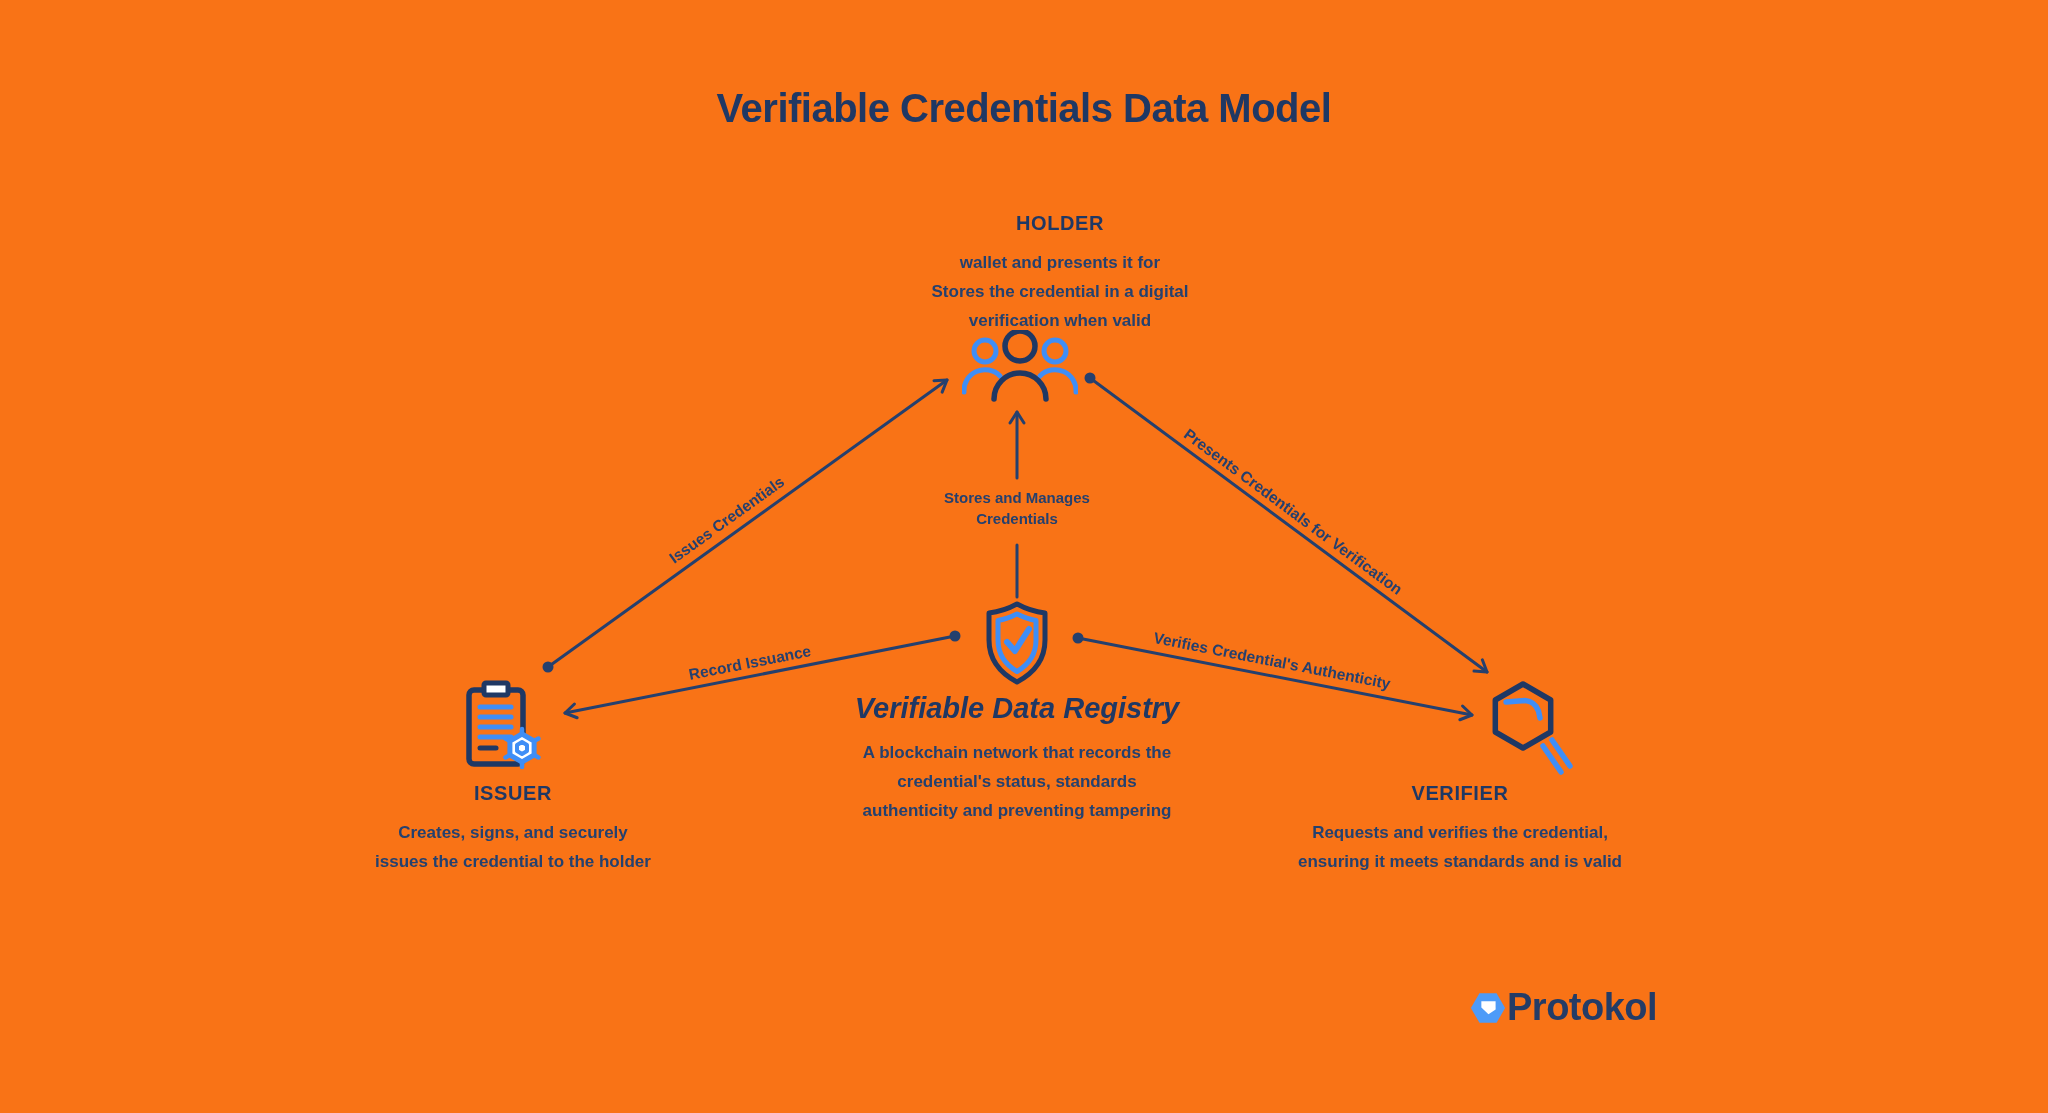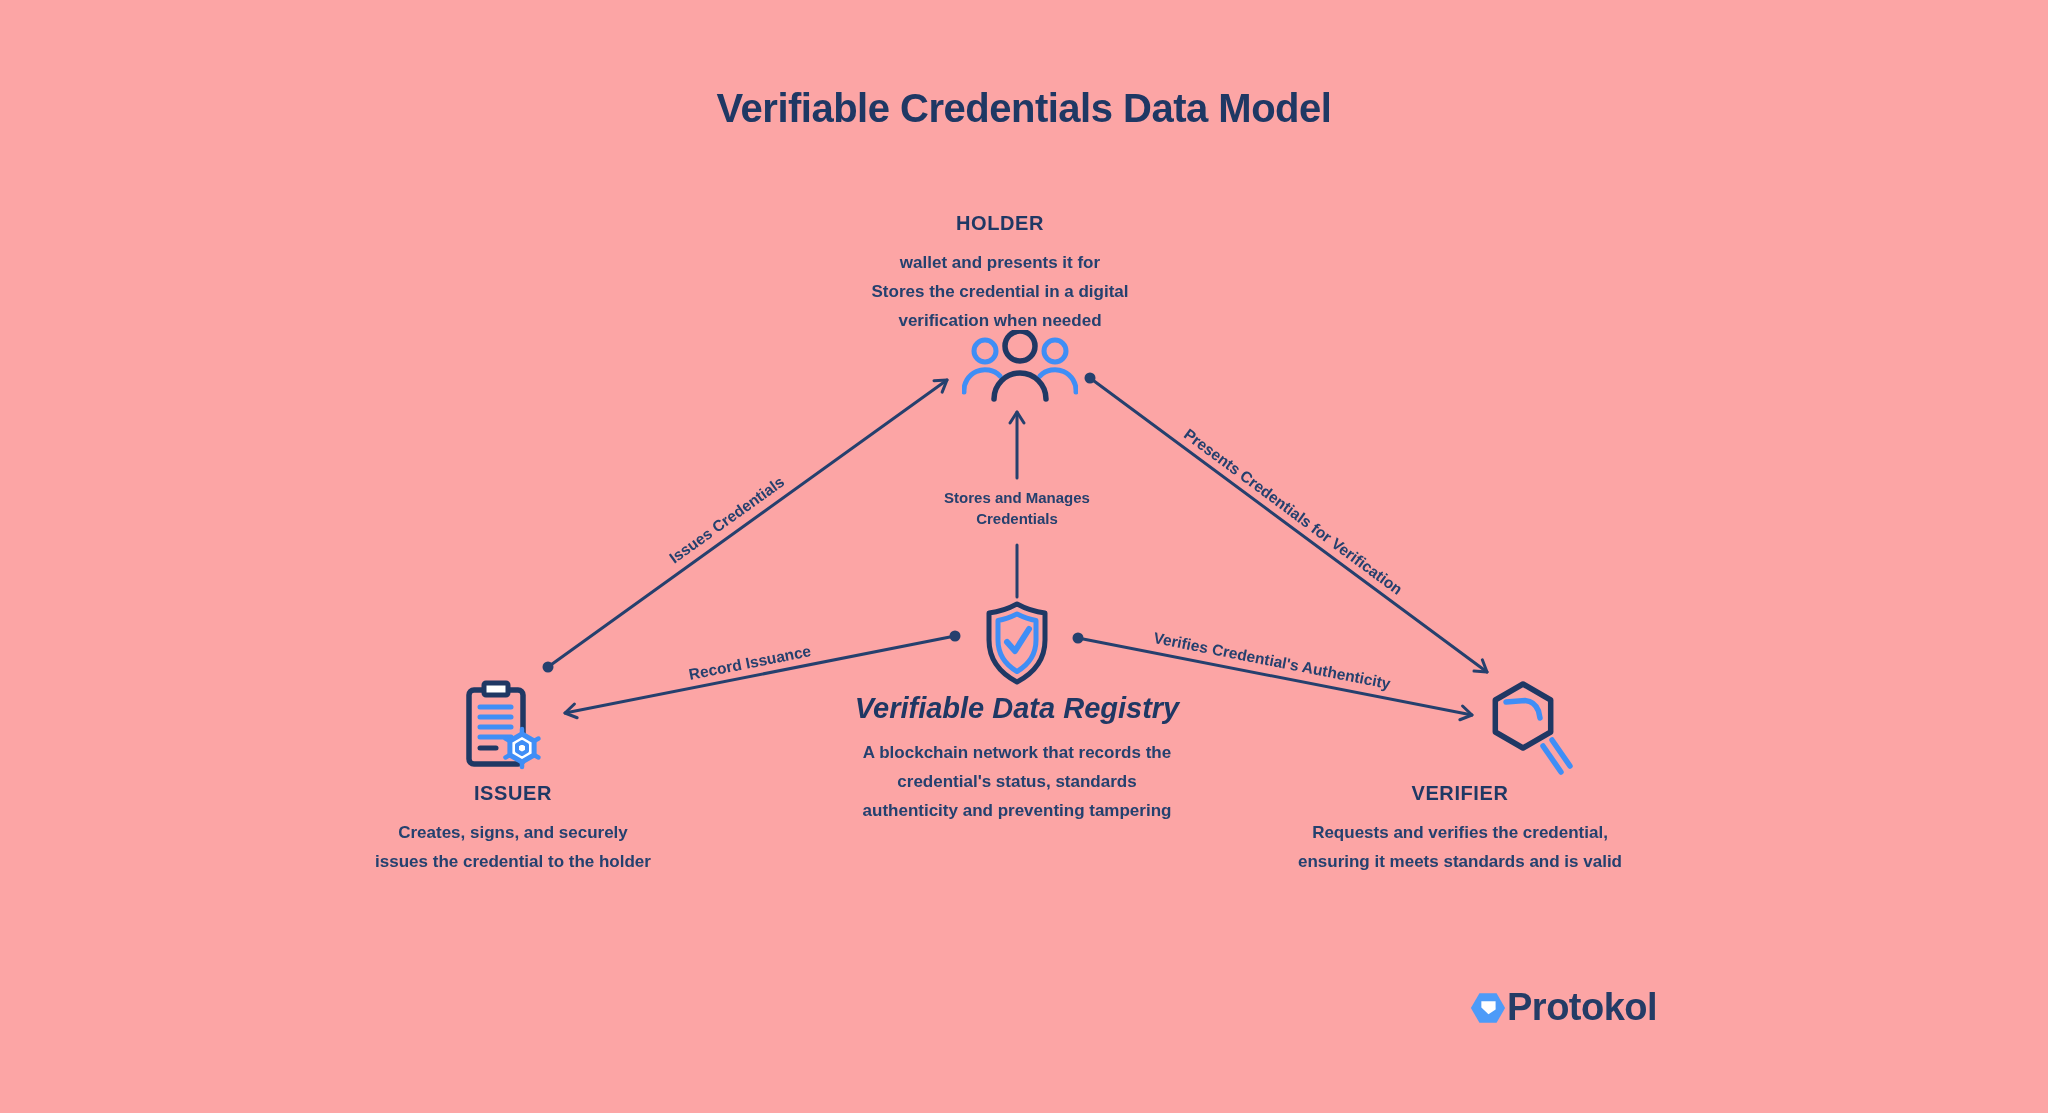--- a/index.html
+++ b/index.html
@@ -1,17 +1,17 @@
 <!DOCTYPE html>
 <html><head>
 <meta charset="utf-8">
 <style>
   html,body{margin:0;padding:0;background:#ffffff;}
   .diagram{
-    position:relative;width:2048px;height:1113px;background:#fca5a5;
+    position:relative;width:2048px;height:1113px;background:#f97316;
     font-family:"Liberation Sans",sans-serif;overflow:hidden;color:#1F3864;
   }
   .title{
     position:absolute;left:0;right:0;top:86px;text-align:center;
     font-size:40px;font-weight:800;color:#1F3864;letter-spacing:-0.5px;
   }
   .node{position:absolute;width:400px;text-align:center;}
   .node .node-label{font-size:20px;font-weight:800;letter-spacing:.6px;color:#1F3864;margin:0 0 13px 0;}
   .node .node-label.registry{font-size:29px;letter-spacing:0;font-style:italic;}
   .node .desc-line{font-size:17px;font-weight:600;line-height:29px;color:#24416F;}
@@ -51,25 +51,25 @@
       <line x1="1017" y1="545" x2="1017" y2="597"></line>
     </g>
     <g fill="#25406E">
       <circle cx="548" cy="667" r="5.5"></circle>
       <circle cx="955" cy="636" r="5.5"></circle>
       <circle cx="1078" cy="638" r="5.5"></circle>
       <circle cx="1090" cy="378" r="5.5"></circle>
     </g>
   </svg>
 
-  <div class="node" style="left:800px;top:212px;">
+  <div class="node" style="left:860px;top:212px;">
     <div class="node-label">HOLDER</div>
     <div class="desc-line">wallet and presents it for</div>
     <div class="desc-line">Stores the credential in a digital</div>
-    <div class="desc-line">verification when needed</div>
+    <div class="desc-line">verification when valid</div>
   </div>
   <svg class="icon" style="left:962px;top:330px;" width="116" height="72" viewBox="0 0 116 72" fill="none">
     <circle cx="23" cy="21" r="11" stroke="#3F8EF6" stroke-width="5"></circle>
     <circle cx="93" cy="21" r="11" stroke="#3F8EF6" stroke-width="5"></circle>
     <path d="M2,62 A21,21 0 0 1 38,46" stroke="#3F8EF6" stroke-width="5" stroke-linecap="round"></path>
     <path d="M114,62 A21,21 0 0 0 78,46" stroke="#3F8EF6" stroke-width="5" stroke-linecap="round"></path>
     <circle cx="58" cy="16" r="15" stroke="#1F3864" stroke-width="5.5"></circle>
     <path d="M32,69 A26,26 0 0 1 84,69" stroke="#1F3864" stroke-width="5.5" stroke-linecap="round"></path>
   </svg>
 

